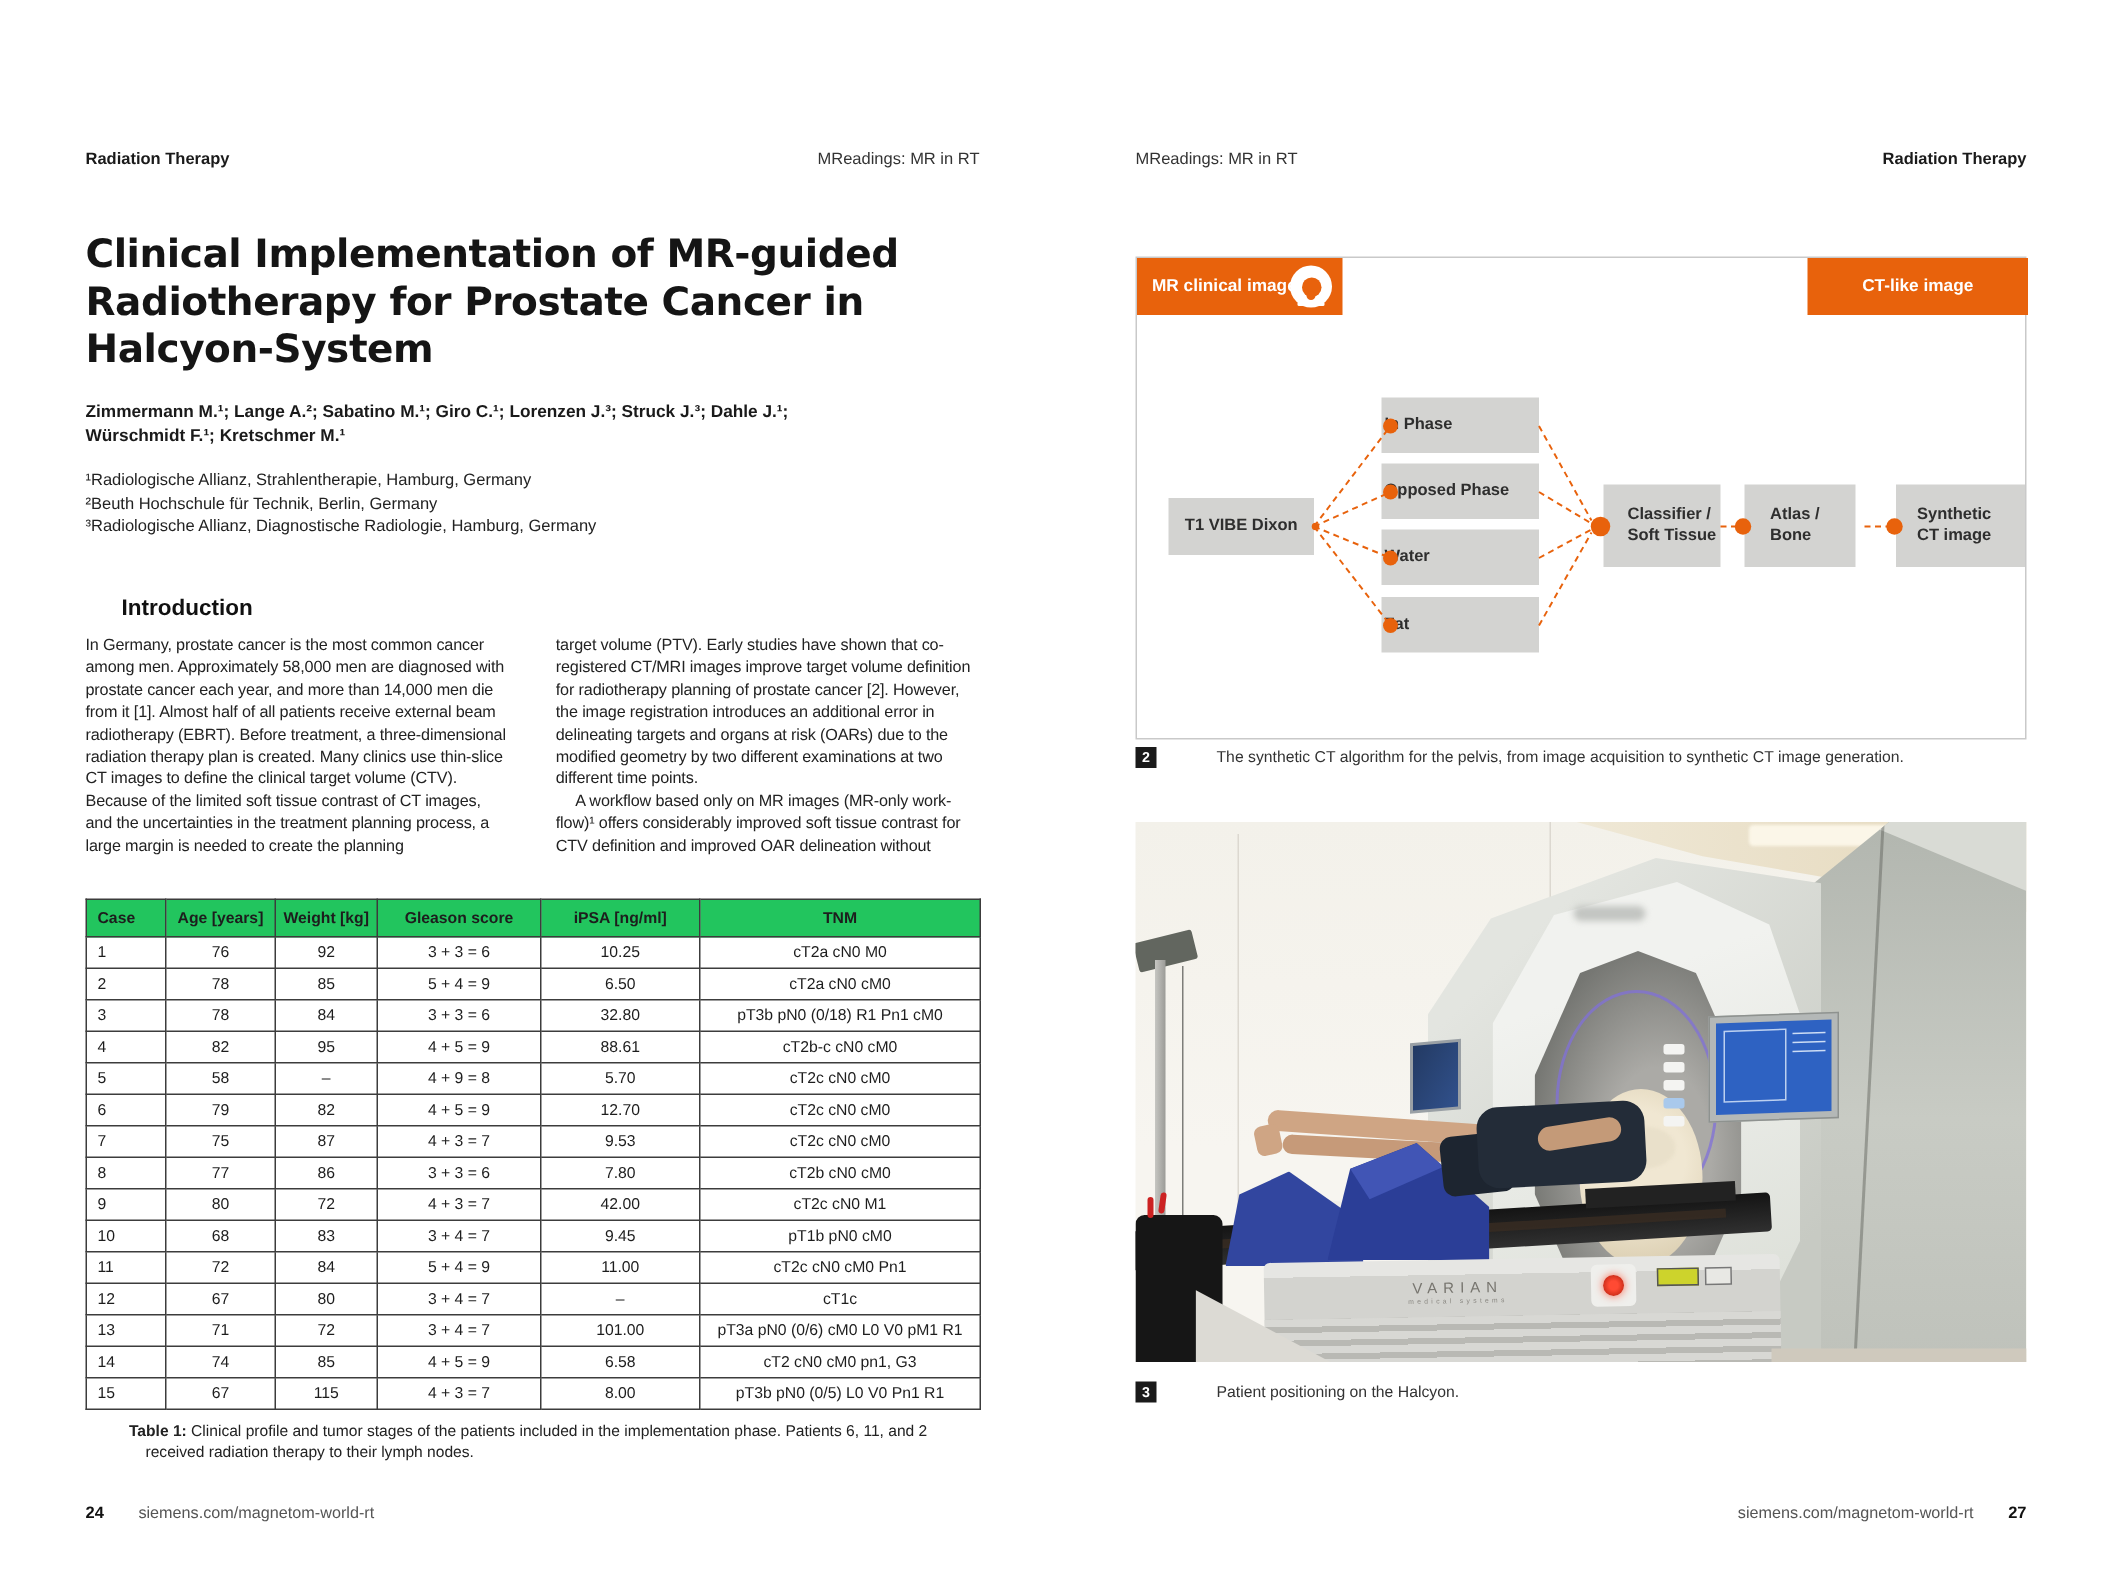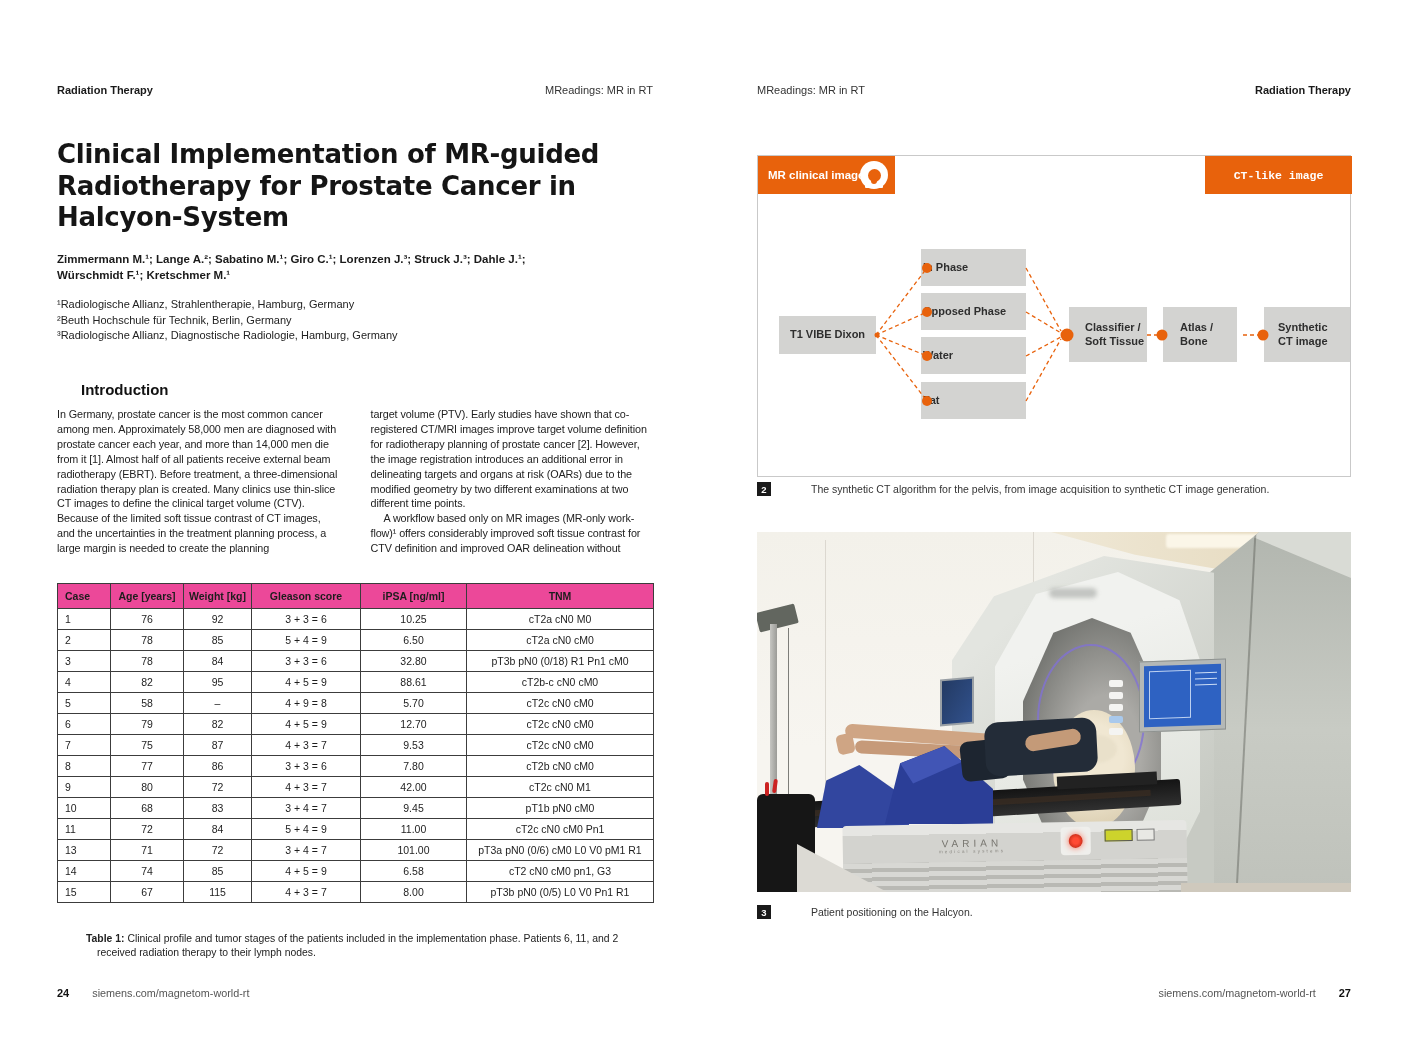--- a/index.html
+++ b/index.html
@@ -6,21 +6,21 @@
   *{ margin:0; padding:0; box-sizing:border-box; }
   html,body{ background:#ffffff; }
   body{
     position:relative; width:1408px; height:1056px; overflow:hidden;
     font-family:"Liberation Sans", sans-serif; color:#1a1a1a;
     -webkit-font-smoothing:antialiased;
   }
   .prewrap{ white-space:pre-line; }
 
   
-  .page{ position:absolute; top:0; height:760px; }
+  .page{ position:absolute; top:16px; height:760px; }
   #page-left{ left:57px; width:596px; }
   #page-right{ left:757px; width:594px; }
 
   .running-head{ position:absolute; top:84px; left:0; width:100%;
     display:flex; justify-content:space-between; font-size:11px; color:#1a1a1a; }
   .rh-bold{ font-weight:700; }
   .rh-reg{ font-weight:400; color:#333; }
 
   
   .article-title{ position:absolute; top:139px; left:0; width:560px;
@@ -36,42 +36,42 @@
     display:flex; gap:31px; }
   .col{ width:283px; font-size:10.8px; line-height:14.9px; letter-spacing:-0.1px;
     color:#222; }
   .col p.indent{ text-indent:13px; }
 
   
   .ptable{ position:absolute; top:583px; left:0; width:596px;
     border-collapse:collapse; font-size:10.5px; color:#1d1d1d; table-layout:fixed; }
   .ptable th, .ptable td{ border:1px solid #3c3c3c; text-align:center;
     padding:3px 4px; height:21px; line-height:12px; }
-  .ptable th{ background:#ec4899; font-weight:700; height:25px; }
+  .ptable th{ background:#22c55e; font-weight:700; height:25px; }
   .ptable th.col-case, .ptable td.col-case{ text-align:left; padding-left:7px; }
   .tcaption{ position:absolute; top:932px; left:0; width:596px;
     font-size:10.4px; line-height:13.5px; color:#222;
     padding-left:40px; text-indent:-11px; }
   .tcaption b{ font-weight:700; }
 
   .footer{ position:absolute; top:987px; left:0; width:100%;
     display:flex; align-items:baseline; gap:23px; font-size:10.8px; }
   .footer.right{ justify-content:flex-end; }
   .pagenum{ font-weight:700; color:#111; font-size:11px; }
   .siteurl{ color:#555; }
 
   
   .fig2{ position:absolute; top:155px; left:0; width:594px; height:322px;
     background:#fff; border:1px solid #c9c9c9; }
   .obar{ position:absolute; top:0; height:38px; background:var(--accent);
     color:#fff; font-weight:700; font-size:11.5px;
     display:flex; align-items:center; justify-content:center; text-align:center; }
   .obar.b1{ left:0; width:137px; justify-content:flex-start; padding-left:10px; }
   .obar.b2{ left:142px; width:300px; }
-  .obar.b3{ left:447px; width:147px;font-family:Liberation Mono, monospace; }
+  .obar.b3{ left:447px; width:147px; }
   .scan-icon{ position:absolute; right:7px; top:5px; width:28px; height:28px; }
   .scan-icon .ring{ position:absolute; inset:0; background:#fff; border-radius:50%; }
   .scan-icon .hole{ position:absolute; left:8px; top:8px; width:13px; height:13px;
     background:var(--accent); border-radius:50%; }
   .scan-icon .tbl{ position:absolute; left:5px; bottom:1px; width:18px; height:3.5px;
     background:#fff; border-radius:1px; }
   .scan-icon .pt{ position:absolute; left:11px; bottom:5px; width:6px; height:6px;
     background:var(--accent); border-radius:50%; }
 
   .nbox{ position:absolute; background:#d3d3d1; color:#2e2e2e; font-weight:700;
@@ -345,20 +345,28 @@
         </tr>
         <tr>
           <td class="col-case">11</td>
           <td>72</td>
           <td>84</td>
           <td>5 + 4 = 9</td>
           <td>11.00</td>
           <td>cT2c cN0 cM0 Pn1</td>
         </tr>
         <tr>
+          <td class="col-case">12</td>
+          <td>67</td>
+          <td>80</td>
+          <td>3 + 4 = 7</td>
+          <td>–</td>
+          <td>cT1c</td>
+        </tr>
+        <tr>
           <td class="col-case">13</td>
           <td>71</td>
           <td>72</td>
           <td>3 + 4 = 7</td>
           <td>101.00</td>
           <td>pT3a pN0 (0/6) cM0 L0 V0 pM1 R1</td>
         </tr>
         <tr>
           <td class="col-case">14</td>
           <td>74</td>

